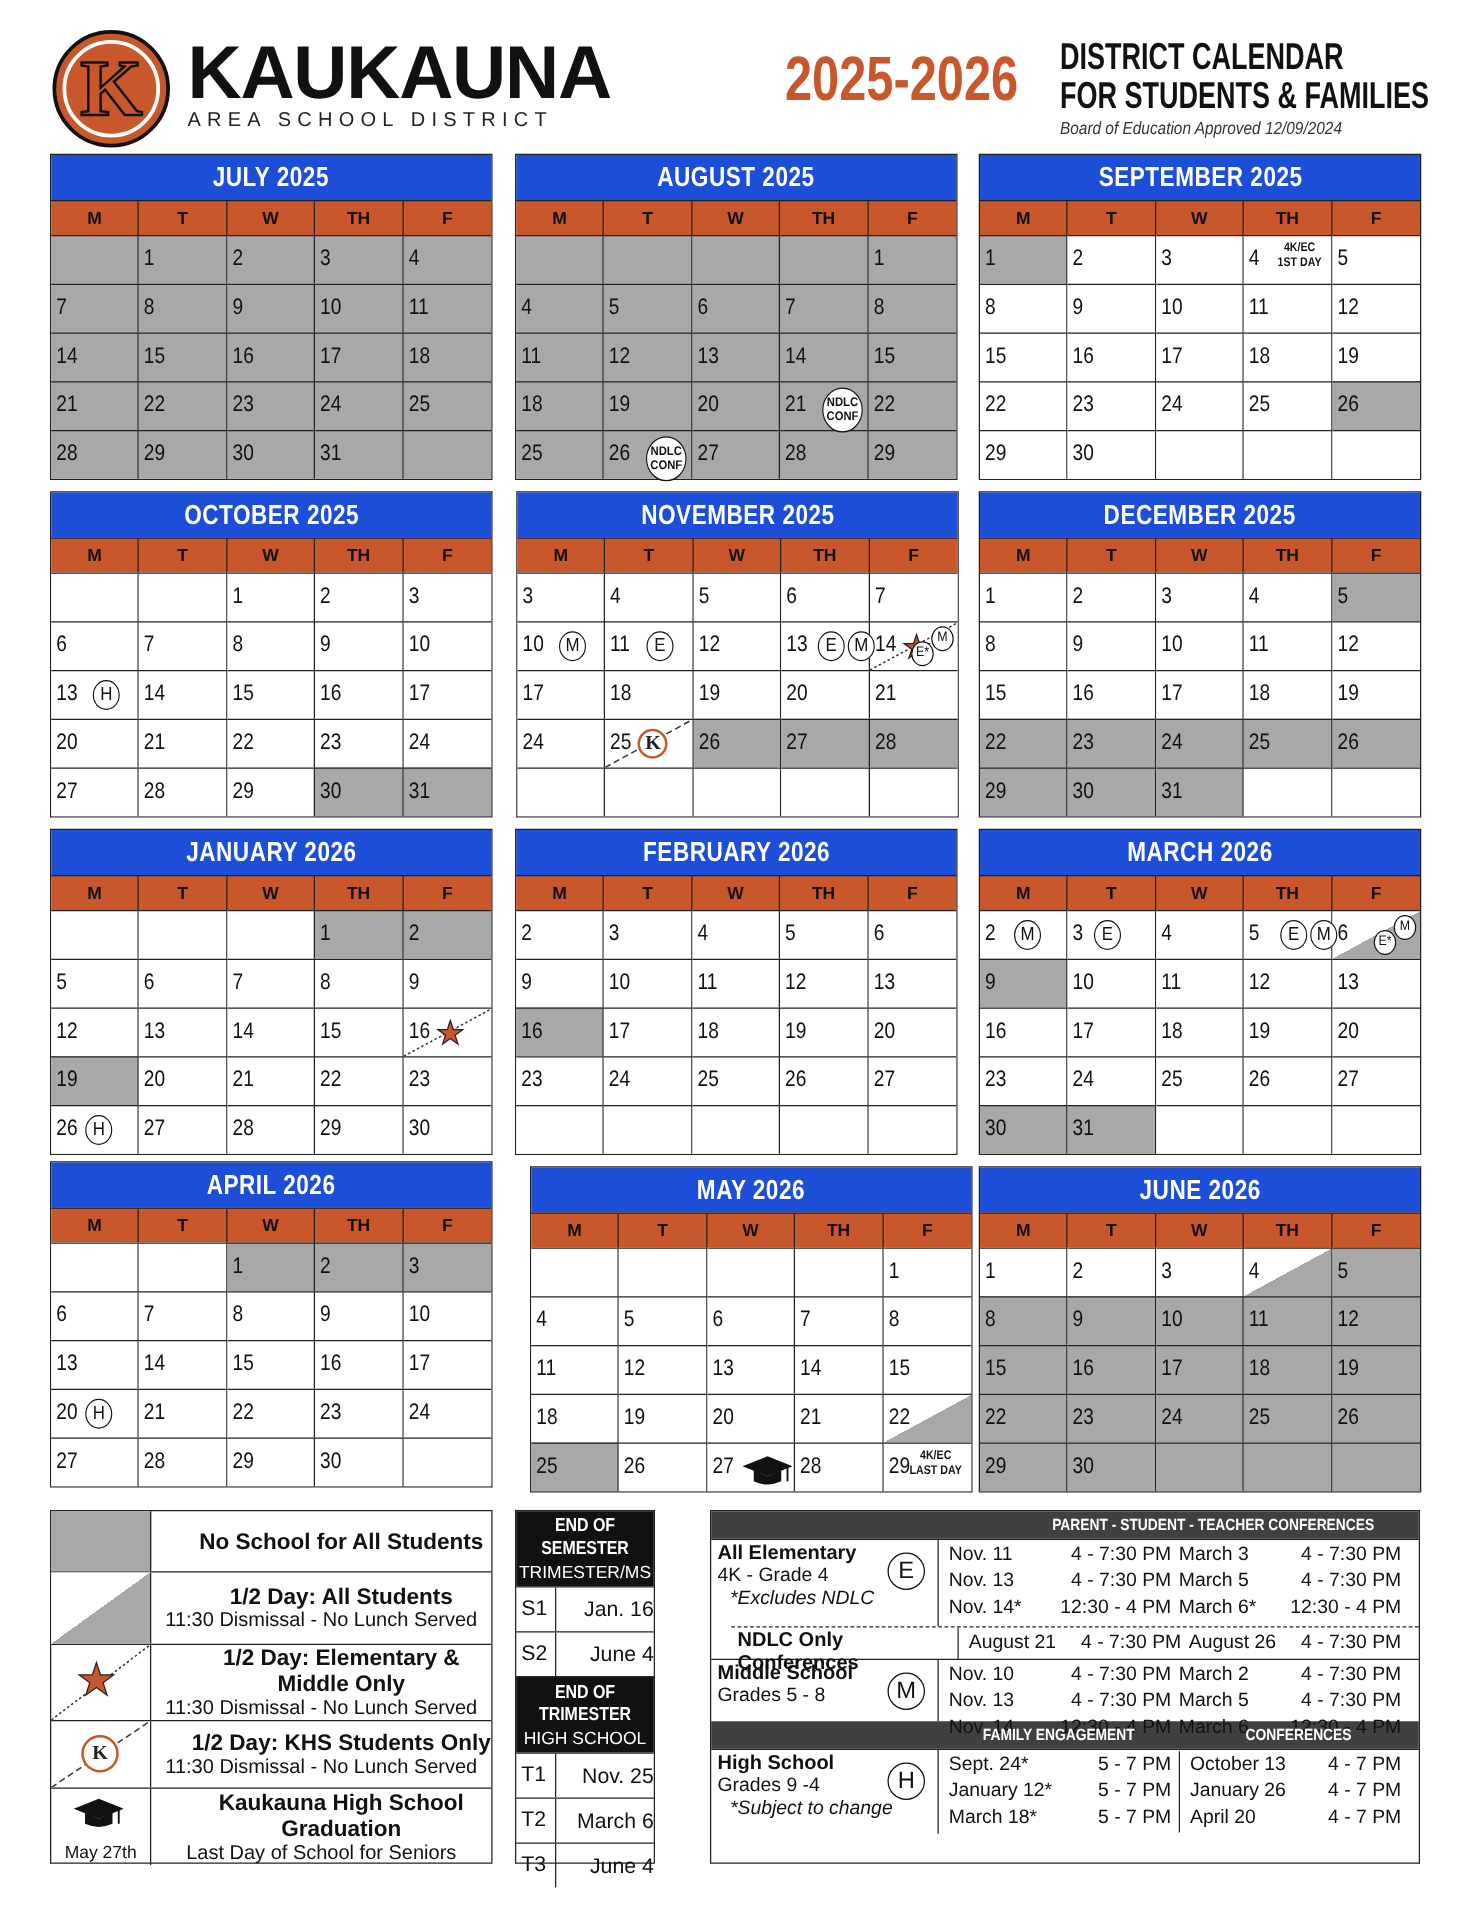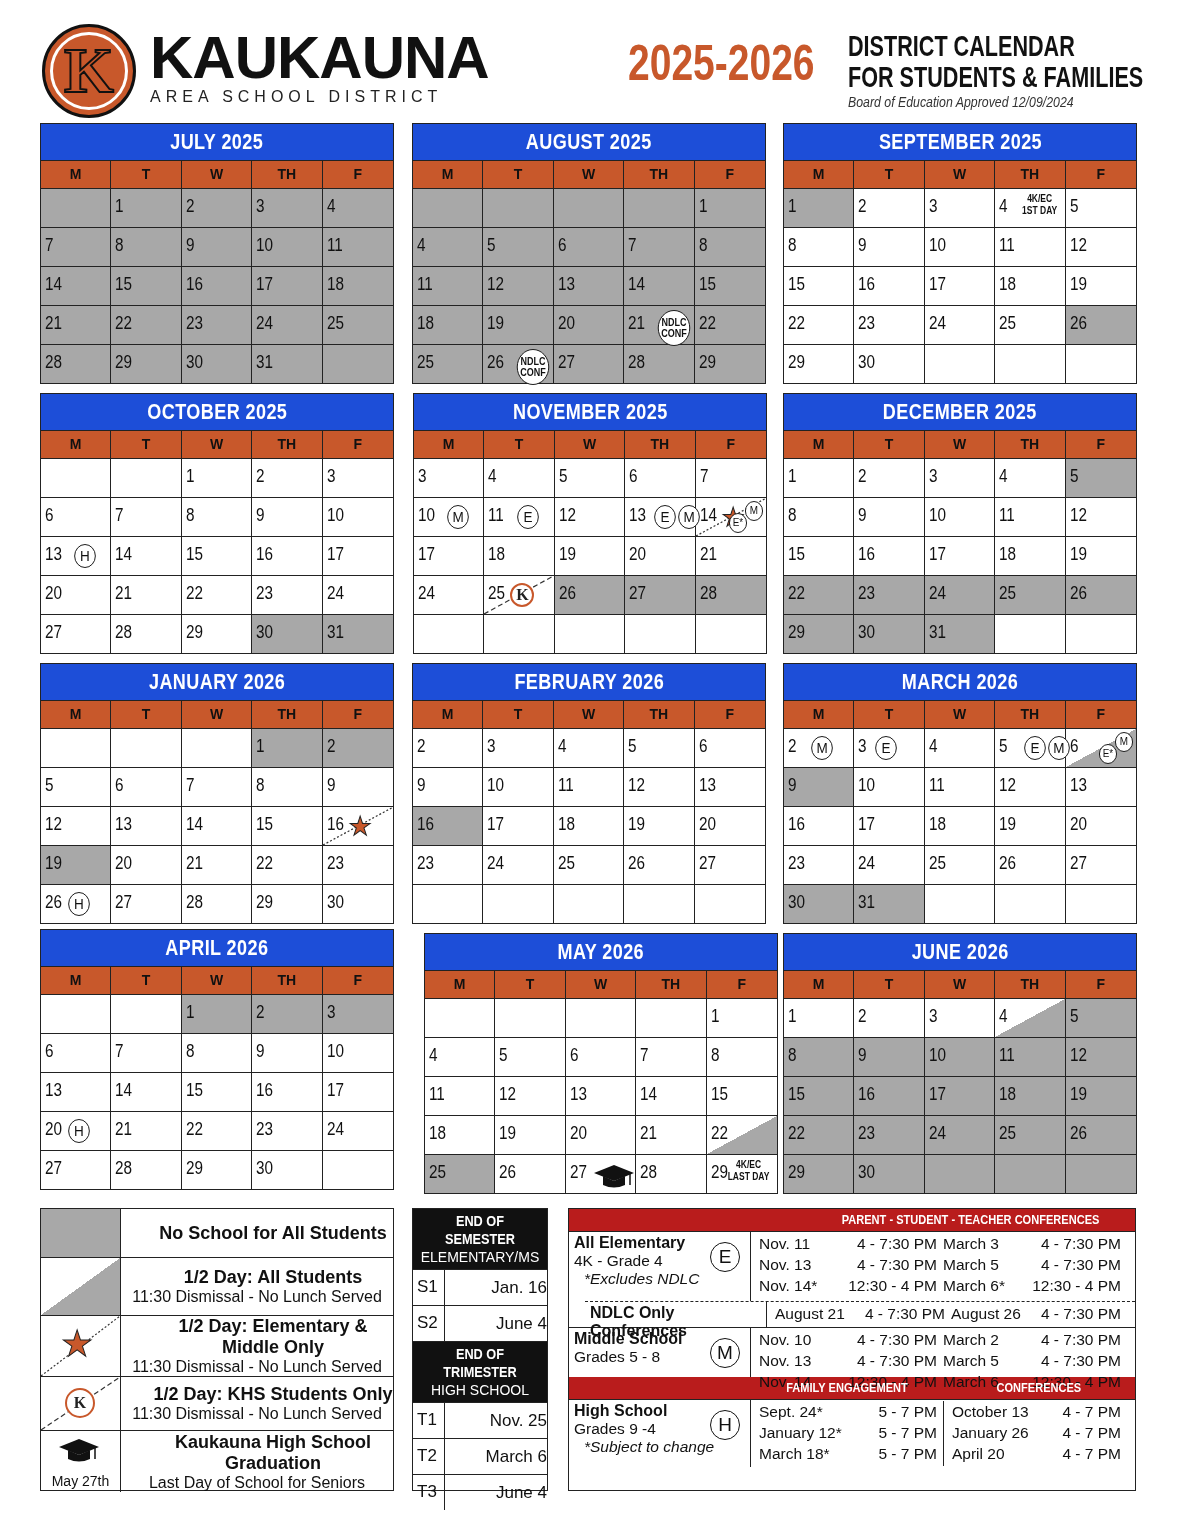--- a/index.html
+++ b/index.html
@@ -37,30 +37,30 @@
   .cap { position: absolute; z-index: 3; }
 
   .legend { position: absolute; left: 40px; top: 1208px; width: 354px; height: 283px; border: 1.5px solid #222; }
   .leg-row { display: flex; border-top: 1.5px solid #222; }
   .leg-row:first-child { border-top: none; }
   .leg-sw { width: 80px; border-right: 1.5px solid #222; position: relative; }
   .leg-txt { flex: 1; text-align: center; display: flex; flex-direction: column; justify-content: center; }
   .leg-txt .h { font-weight: bold; font-size: 18px; margin-left: 32px; }
   .leg-txt .s { font-size: 16px; }
 
-  .terms { position: absolute; left: 412px; top: 1208px; width: 136px; height: 283px; border: 1.5px solid #222; }
+  .terms { position: absolute; left: 412px; top: 1208px; width: 112px; height: 283px; border: 1.5px solid #222; }
   .terms .hdr { background: #111; color: #fff; text-align: center; font-size: 14px; line-height: 18px; padding: 3px 0; }
   .terms .hdr b { display: block; font-size: 15px; }
   .terms .hdr span, .terms .hdr b { transform: scaleX(0.85); }
   .terms .row { display: flex; border-top: 1.5px solid #222; height: 36px; align-items: center; font-size: 17px; }
   .terms .row .k { width: 32px; border-right: 1.5px solid #222; height: 100%; line-height: 34px; padding-left: 4px; }
   .terms .row .v { flex: 1; text-align: right; }
 
   .conf { position: absolute; left: 568px; top: 1208px; width: 568px; height: 283px; border: 1.5px solid #222; font-size: 15.5px; }
-  .conf .bar { background: #b91c1c; color: #fff; font-weight: bold; font-size: 13px; height: 22px; line-height: 22px; }
+  .conf .bar { background: #404040; color: #fff; font-weight: bold; font-size: 13px; height: 22px; line-height: 22px; }
   .conf .bar span { display: inline-block; transform: scaleX(0.85); }
   .conf .sec { display: flex; border-top: 1.5px solid #222; }
   .conf .lab { width: 182px; border-right: 1.5px solid #222; padding: 2px 5px; position: relative; }
   .conf .lab b { font-size: 16px; }
   .conf .lab .circ { position: absolute; right: 10px; top: 10px; width: 30px; height: 30px; border-radius: 50%; border: 1.5px solid #111; text-align: center; line-height: 27px; font-size: 19px; }
   .conf .cols { flex: 1; display: grid; grid-template-columns: 1fr 1fr; padding: 1px 8px; }
   .conf .ln { display: flex; justify-content: space-between; padding-right: 6px; line-height: 21px; }
 </style>
 </head>
 <body>
@@ -588,21 +588,21 @@
         <div style="position: absolute; left: 0px; right: 0px; bottom: 3px; text-align: center; font-size: 14px;">May 27th</div>
       </div>
       <div class="leg-txt">
         <div class="h">Kaukauna High School Graduation</div>
         <div class="s">Last Day of School for Seniors</div>
       </div>
     </div>
   </div>
 
 <div class="terms">
-  <div class="hdr"><b>END OF SEMESTER</b><span>ELEMENTARY/MS</span></div>
+  <div class="hdr"><b>END OF SEMESTER</b><span>TRIMESTER/MS</span></div>
   <div class="row">
       <div class="k">S1</div>
       <div class="v">Jan. 16</div>
     </div>
   <div class="row">
       <div class="k">S2</div>
       <div class="v">June 4</div>
     </div>
   <div class="hdr" style="border-top:1.5px solid #222"><b>END OF TRIMESTER</b><span>HIGH SCHOOL</span></div>
   <div class="row">

